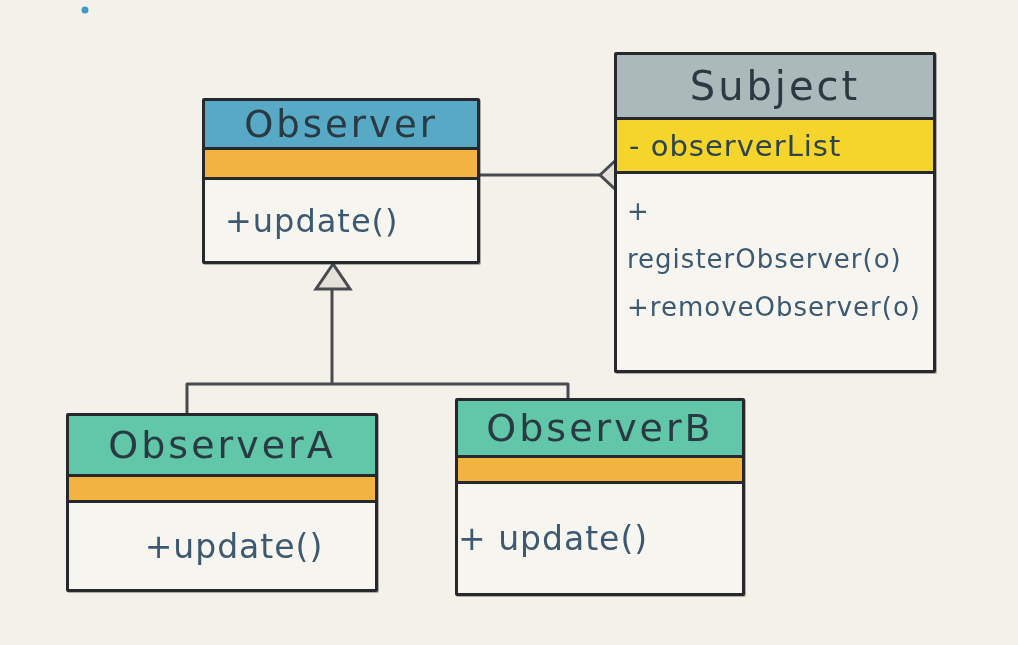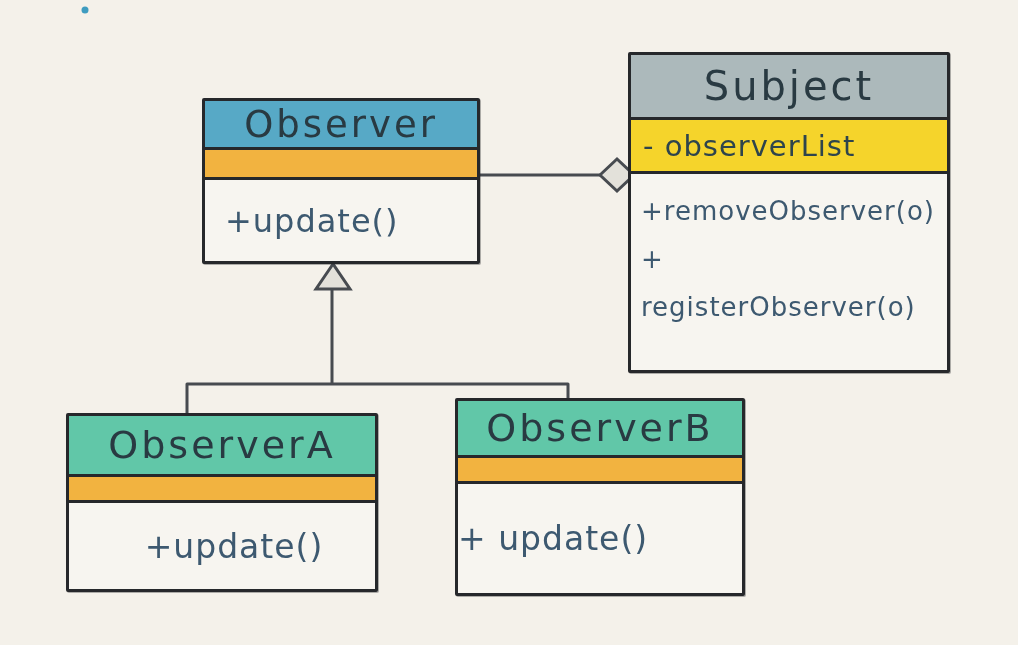--- a/index.html
+++ b/index.html
@@ -56,21 +56,21 @@
   .uml-methods.centered { justify-content: center; }
   .method-line { letter-spacing: 1px; }
 
   
   #box-observer { left: 202px; top: 98px; width: 278px; height: 166px; }
   #box-observer .uml-title  { height: 49px; font-size: 37px; }
   #box-observer .uml-stripe { height: 30px; }
   #box-observer .method-line { font-size: 32px; padding-left: 20px; }
 
   
-  #box-subject { left: 628px; top: 52px; width: 322px; height: 321px; }
+  #box-subject { left: 614px; top: 52px; width: 322px; height: 321px; }
   #box-subject .uml-title  { height: 65px; font-size: 40px; }
   #box-subject .uml-stripe { height: 54px; font-size: 29px; padding-left: 12px; }
   #box-subject .uml-methods { padding-top: 13px; }
   #box-subject .method-line { font-size: 26px; padding-left: 10px; line-height: 48px; }
 
   
   #box-observer-a { left: 66px; top: 413px; width: 312px; height: 179px; text-align: center; }
   #box-observer-a .uml-title  { height: 61px; font-size: 38px; }
   #box-observer-a .uml-stripe { height: 26px; }
   #box-observer-a .method-line { font-size: 33px; padding-left: 24px; }
@@ -107,22 +107,22 @@
     <div class="uml-stripe" style="background-color: rgb(242, 179, 64);"></div>
     <div class="uml-methods centered">
       <div class="method-line">+update()</div>
     </div>
   </div>
 
   <div class="uml-class" id="box-subject">
     <div class="uml-title" style="background-color: rgb(172, 185, 187);">Subject</div>
     <div class="uml-stripe" style="background-color: rgb(245, 212, 43);">- observerList</div>
     <div class="uml-methods">
+      <div class="method-line">+ registerObserver(o)</div>
       <div class="method-line">+removeObserver(o)</div>
-      <div class="method-line">+ registerObserver(o)</div>
     </div>
   </div>
 
   <div class="uml-class" id="box-observer-a">
     <div class="uml-title" style="background-color: rgb(97, 199, 168);">ObserverA</div>
     <div class="uml-stripe" style="background-color: rgb(242, 179, 64);"></div>
     <div class="uml-methods centered">
       <div class="method-line">+update()</div>
     </div>
   </div>

